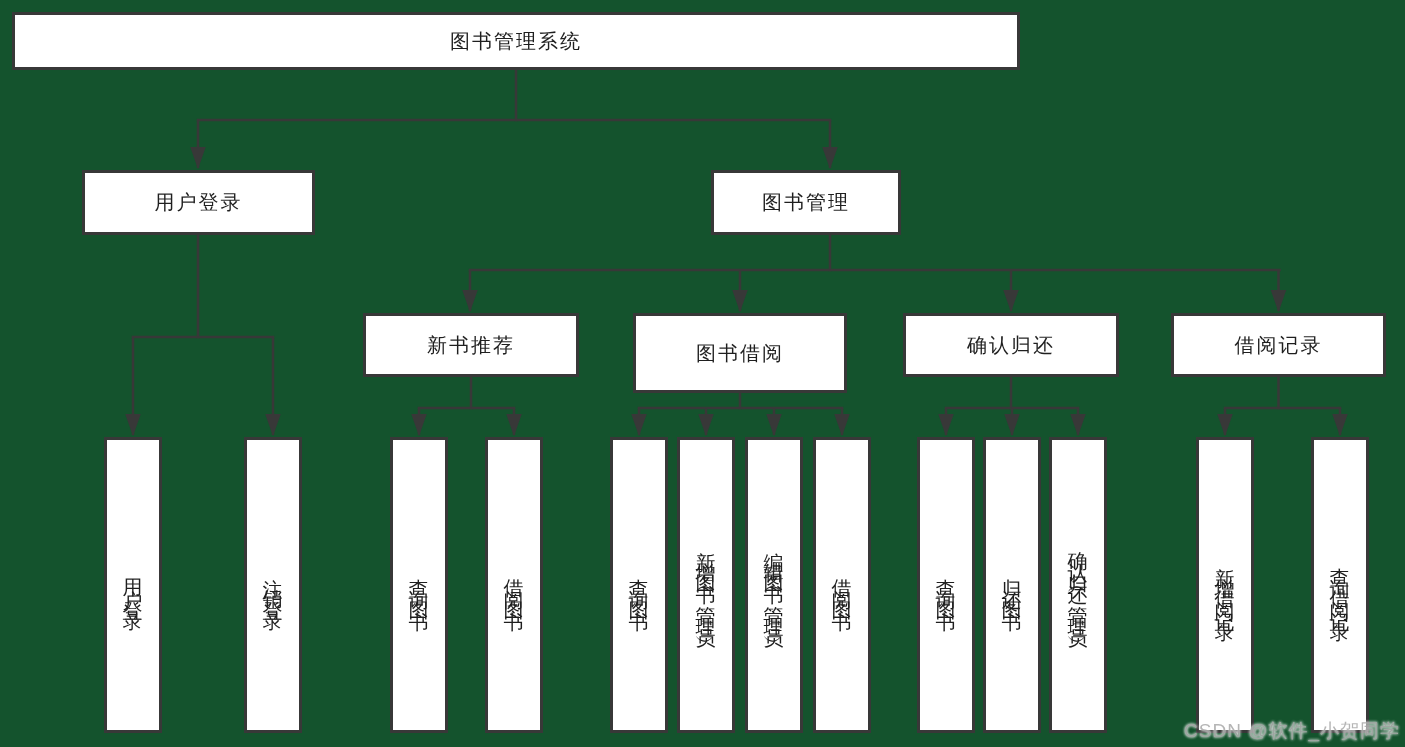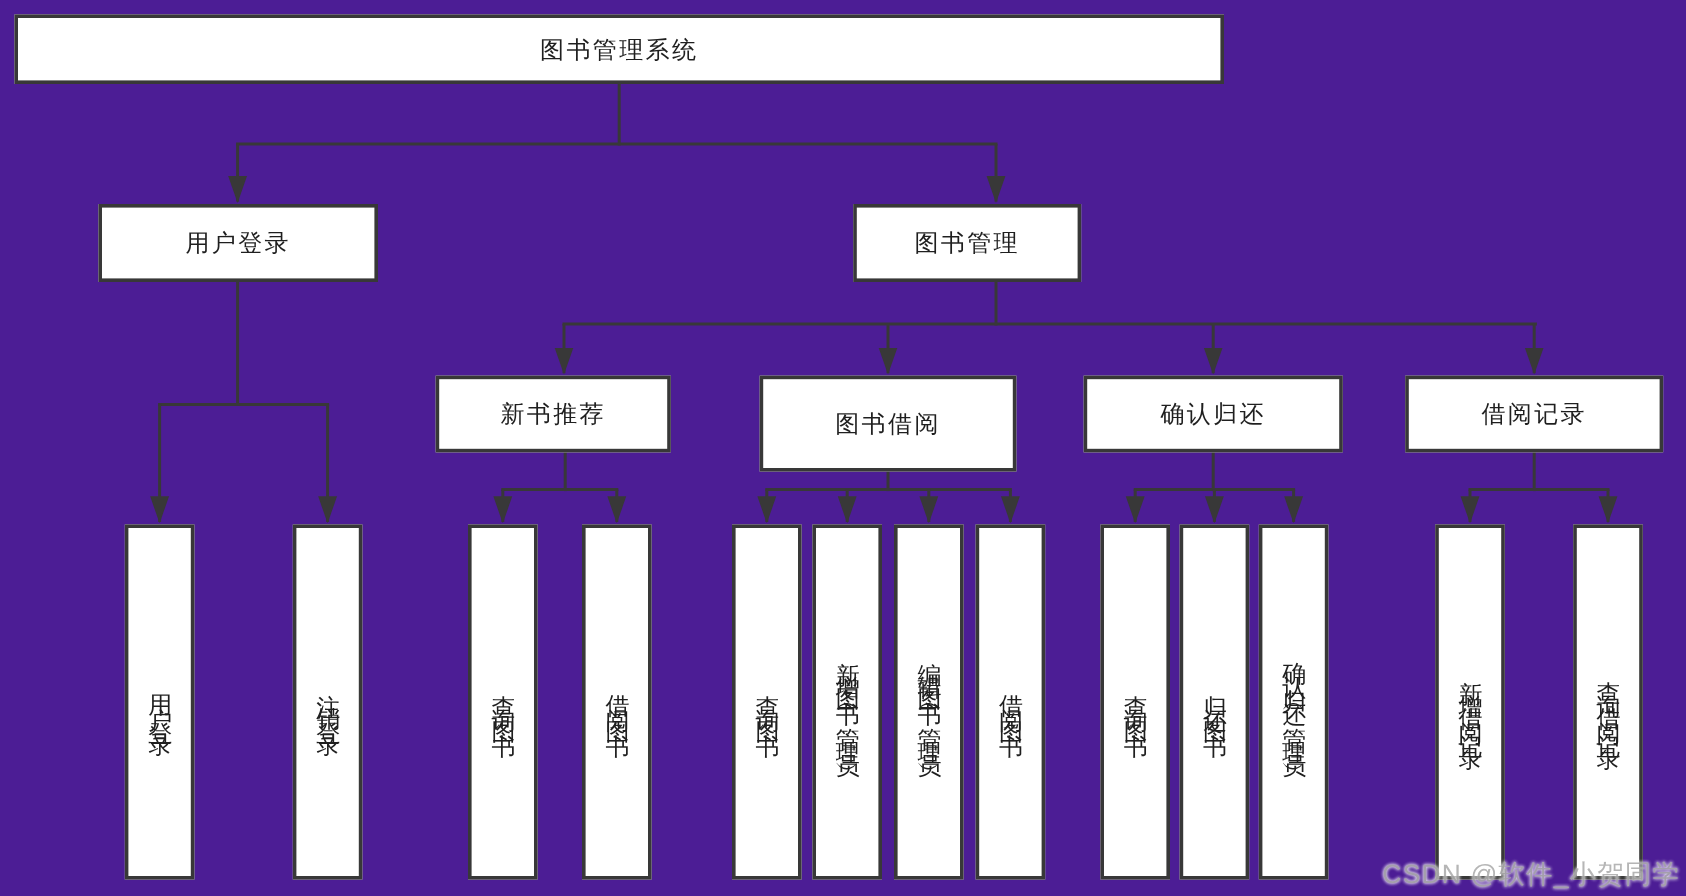--- a/index.html
+++ b/index.html
@@ -1,35 +1,35 @@
 <!DOCTYPE html>
 <html><head>
 <meta charset="utf-8">
 <style>
   html,body{margin:0;padding:0;background:#ffffff;}
   .canvas{
-    position:relative;width:1405px;height:747px;background:#4c1d95;
+    position:relative;width:1405px;height:747px;background:#14532d;
     font-family:"Liberation Sans","DejaVu Sans",sans-serif;overflow:hidden;
   }
   .wires{position:absolute;left:0;top:0;z-index:1;}
   .box{
     position:absolute;box-sizing:border-box;background:#ffffff;
     border:3px solid #383838;display:flex;align-items:center;justify-content:center;
     color:#1f1f1f;z-index:2;
   }
   .box.h{font-size:20px;letter-spacing:2px;}
   .box.h .label{white-space:nowrap;}
   .box.v{font-size:20px;}
   .vtext{
     writing-mode:vertical-rl;text-orientation:mixed;
     letter-spacing:11px;line-height:1;
   }
   .watermark{
     position:absolute;right:5px;bottom:3px;z-index:5;
-    font-size:22px;letter-spacing:1px;color:#aeaeae;opacity:.9;
+    font-size:19px;letter-spacing:1px;color:#aeaeae;opacity:.9;
     text-shadow:0 0 3px #ffffff,0 0 3px #ffffff;
   }
 </style>
 </head>
 <body>
 
 <div class="canvas">
 
   <svg class="wires" width="1405" height="747" viewBox="0 0 1405 747">
     <defs>
@@ -97,21 +97,21 @@
     <span class="label">图书管理系统</span>
   </div>
 
   <div class="box h" style="left:82px;top:170px;width:233px;height:65px">
     <span class="label">用户登录</span>
   </div>
   <div class="box h" style="left:711px;top:170px;width:190px;height:65px">
     <span class="label">图书管理</span>
   </div>
 
-  <div class="box h" style="left:363px;top:313px;width:196px;height:64px">
+  <div class="box h" style="left:363px;top:313px;width:216px;height:64px">
     <span class="label">新书推荐</span>
   </div>
   <div class="box h" style="left:633px;top:313px;width:214px;height:80px">
     <span class="label">图书借阅</span>
   </div>
   <div class="box h" style="left:903px;top:313px;width:216px;height:64px">
     <span class="label">确认归还</span>
   </div>
   <div class="box h" style="left:1171px;top:313px;width:215px;height:64px">
     <span class="label">借阅记录</span>

